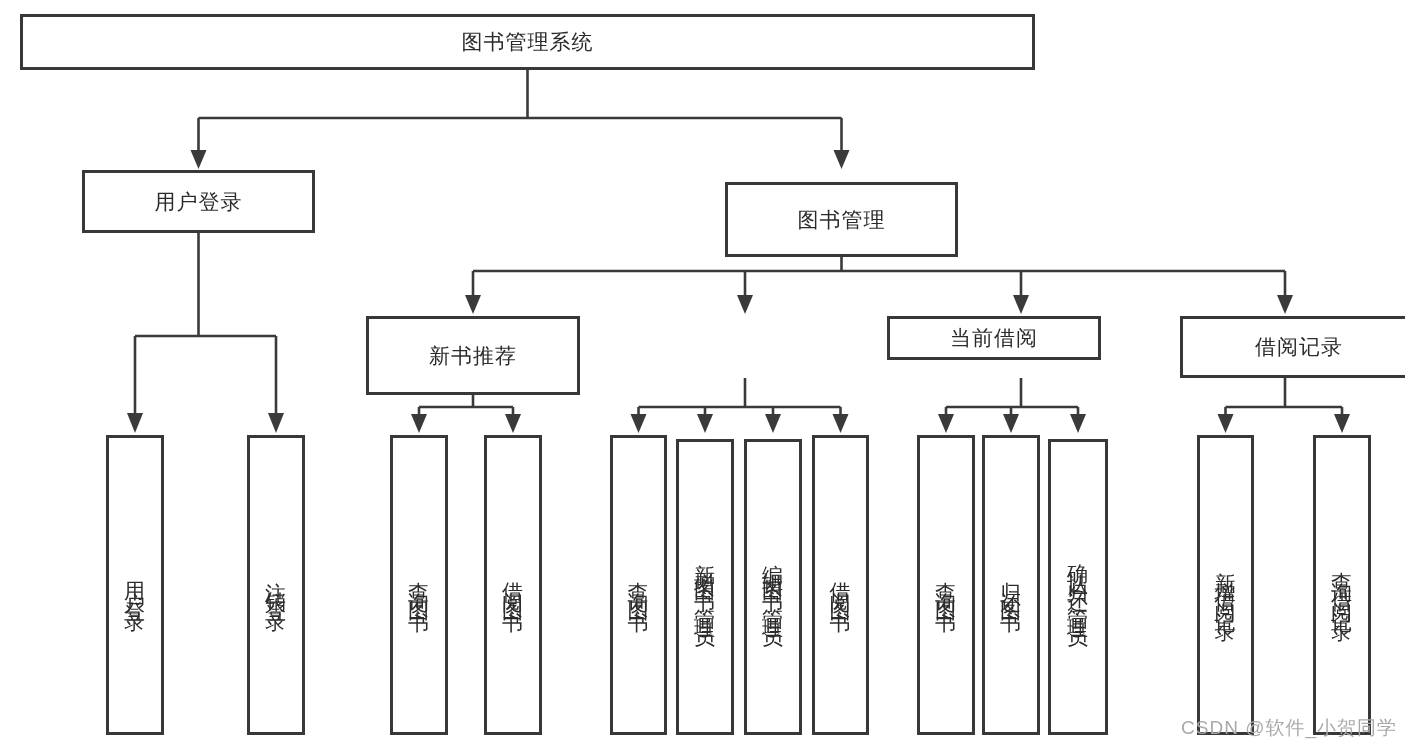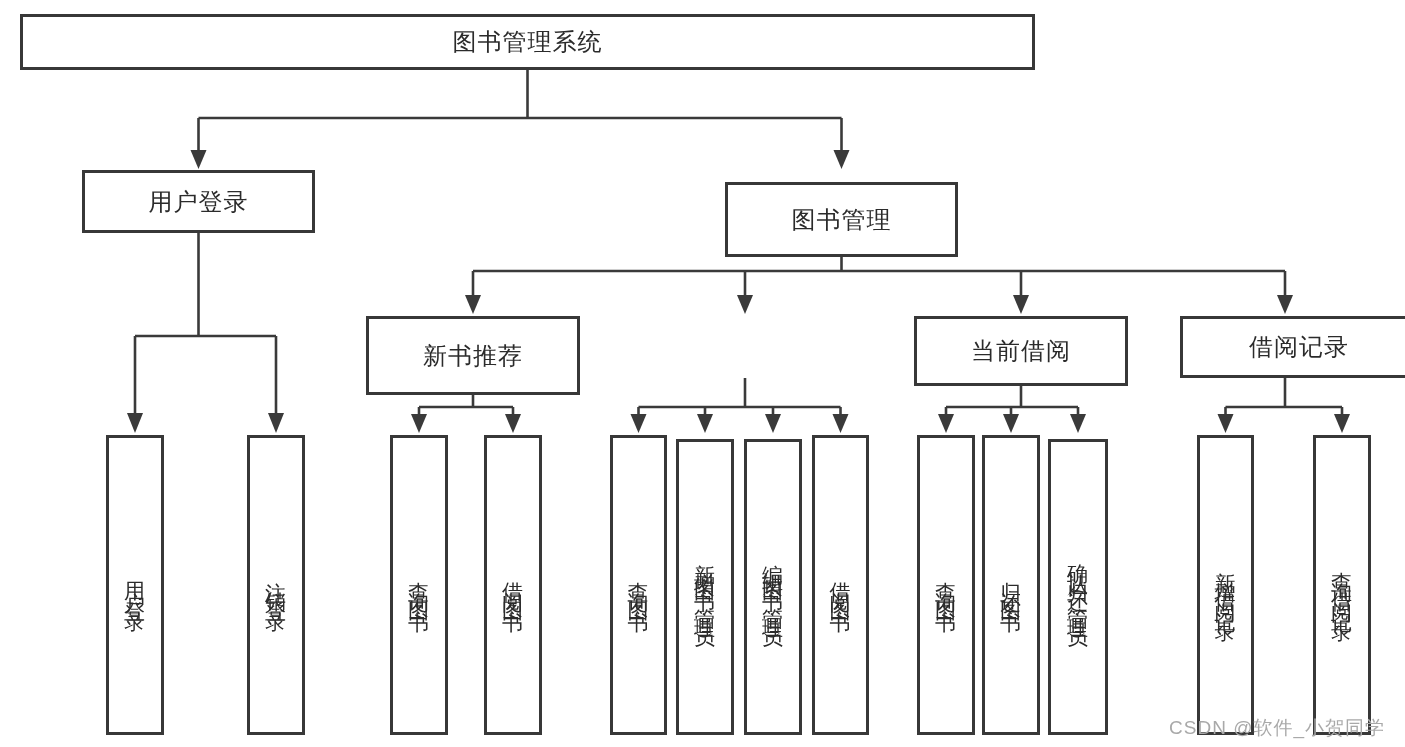--- a/index.html
+++ b/index.html
@@ -25,37 +25,37 @@
     position: absolute;
     background: #ffffff;
     border: 3px solid #383838;
     box-sizing: border-box;
     display: flex; align-items: center; justify-content: center;
     color: #2b2b2b;
     z-index: 2;
     overflow: hidden;
   }
   .h-node {
-    font-size: 24px;
+    font-size: 21px;
     letter-spacing: 1px;
     white-space: nowrap;
   }
   .v-node {
     font-size: 21px;
     line-height: 1;
   }
   .v-node span {
     writing-mode: vertical-rl;
     text-orientation: mixed;
     letter-spacing: 10px;
     white-space: nowrap;
   }
   .watermark {
     position: absolute;
-    right: 20px; bottom: 6px;
+    right: 8px; bottom: 6px;
     color: #a9a9a9;
     font-size: 19px;
     letter-spacing: 1px;
     z-index: 3;
     white-space: nowrap;
     margin-left: 44px;
   }
 </style>
 </head>
 <body>
@@ -145,21 +145,21 @@
   <div class="node h-node" style="left:82px; top:170px; width:233px; height:63px">
     <span>用户登录</span>
   </div>
   <div class="node h-node" style="left:725px; top:182px; width:233px; height:75px">
     <span>图书管理</span>
   </div>
 
   <div class="node h-node" style="left:366px; top:316px; width:214px; height:79px">
     <span>新书推荐</span>
   </div>
-  <div class="node h-node" style="left:914px; top:316px; width:214px; height:70px">
+  <div class="node h-node" style="left:887px; top:316px; width:214px; height:44px">
     <span>当前借阅</span>
   </div>
   <div class="node h-node" style="left:1180px; top:316px; width:238px; height:62px">
     <span>借阅记录</span>
   </div>
 
   <div class="node v-node" style="left:106px; top:435px; width:58px; height:300px">
     <span>用户登录</span>
   </div>
   <div class="node v-node" style="left:247px; top:435px; width:58px; height:300px">

